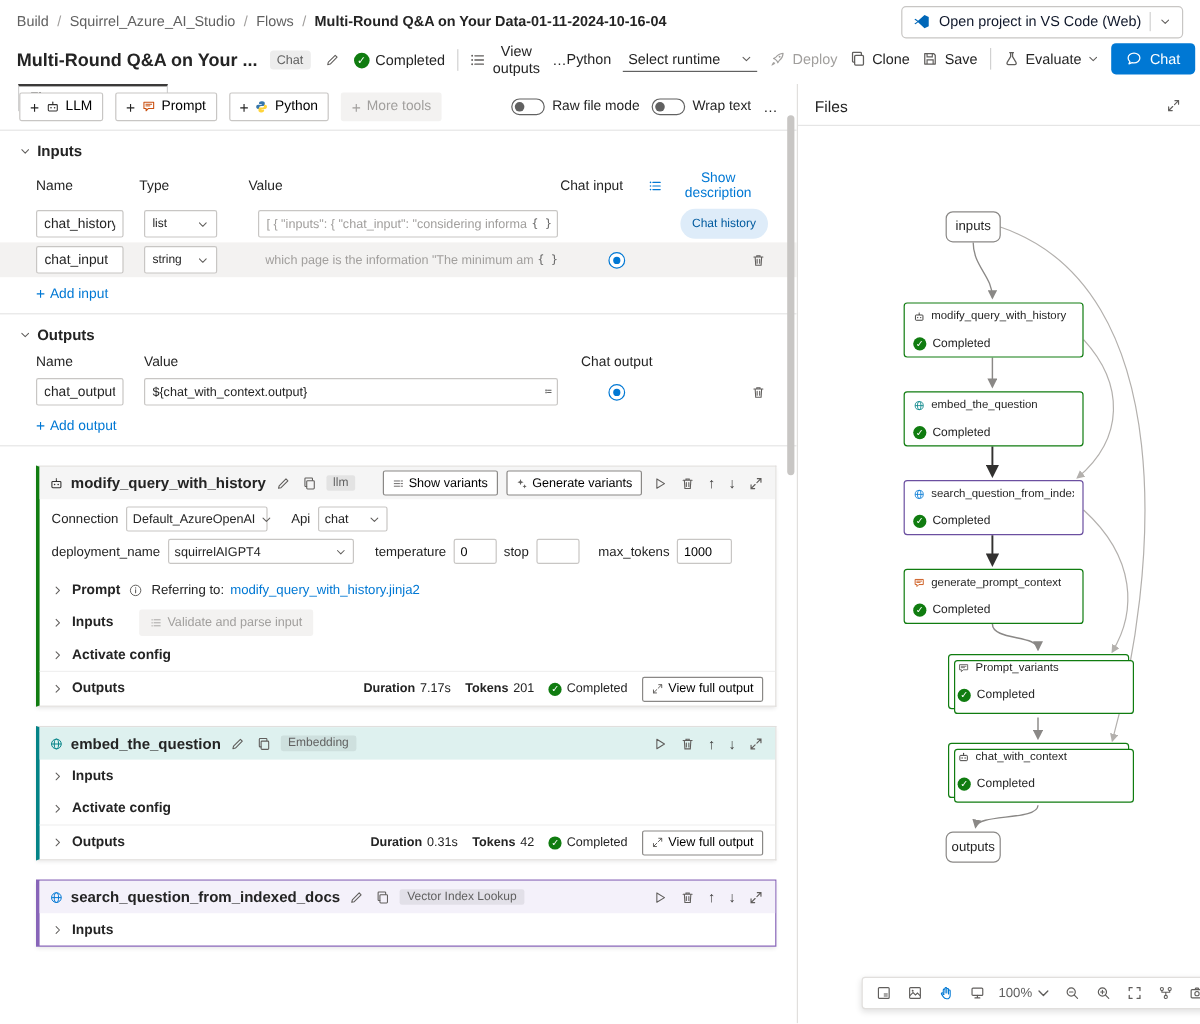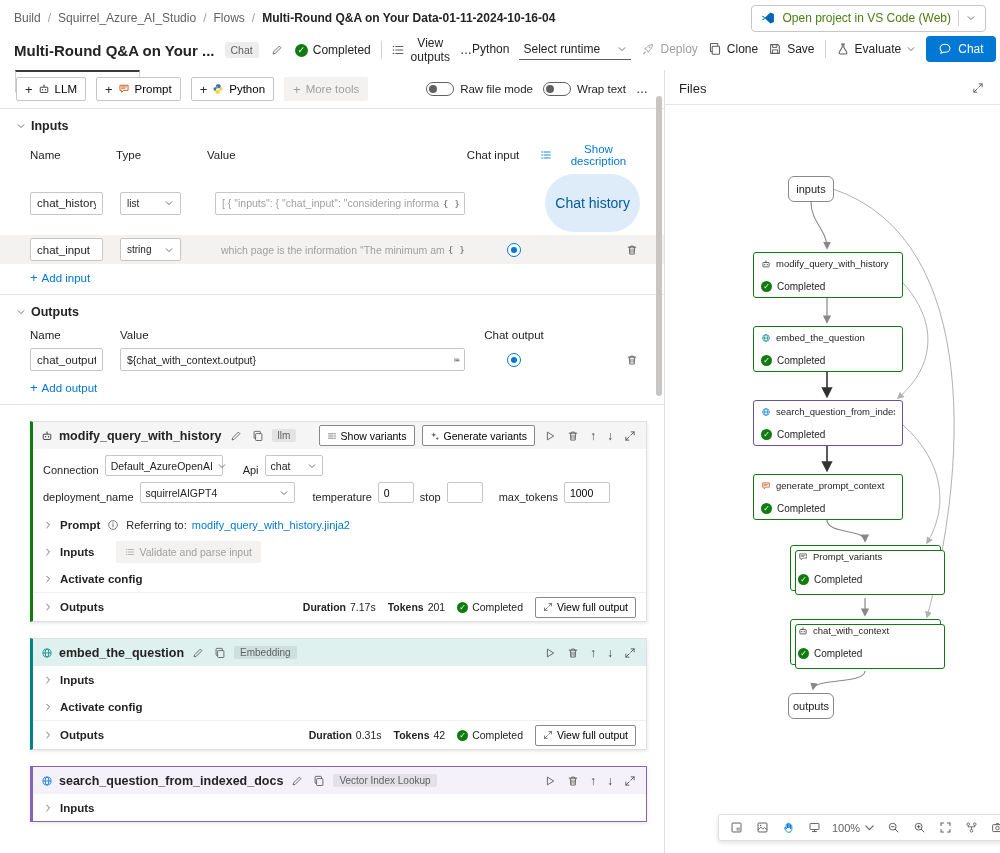--- a/index.html
+++ b/index.html
@@ -13,21 +13,21 @@
 .ic.blue{color:#0078d4}
 .ic.teal{color:#038387}
 .ic.orange{color:#ca5010}
 .ic.dark{color:#323130}
 
 .topbar{height:36px;display:flex;align-items:center;justify-content:space-between;padding:0 14px}
 .crumbs{display:flex;align-items:center;gap:7px;font-size:12px;color:#616161}
 .crumbs .sep::before{content:"/";color:#a19f9d}
 .crumbs .cur{color:#242424;font-weight:700}
 .crumb{cursor:pointer}
-.vsbtn{display:flex;align-items:center;gap:7px;height:27px;padding:0 9px;border:1px solid #c8c6c4;border-radius:4px;background:#fff;font-size:12px;color:#4d7c0f;cursor:pointer}
+.vsbtn{display:flex;align-items:center;gap:7px;height:27px;padding:0 9px;border:1px solid #c8c6c4;border-radius:4px;background:#fff;font-size:12px;color:#0f172a;cursor:pointer}
 .vsbtn .divv{width:1px;height:16px;background:#d1d1d1}
 
 .cmdbar{height:34px;display:flex;align-items:flex-start;justify-content:space-between;padding:0 14px}
 .cleft,.cright{display:flex;align-items:center;gap:10px}
 .ftitle{font-size:15px;font-weight:700;white-space:nowrap}
 .badge{background:#ededed;color:#616161;font-size:10.5px;padding:2px 6px;border-radius:3px}
 .chk{width:13px;height:13px;border-radius:50%;background:#107c10;color:#fff;font-size:9px;line-height:13px;text-align:center;display:inline-block;flex:none}
 .chk.s11{width:11px;height:11px;font-size:8px;line-height:11px}
 .stat{display:flex;align-items:center;gap:5px;font-size:12px}
 .vdiv{width:1px;height:18px;background:#d1d1d1}
@@ -58,40 +58,40 @@
 .showdesc{margin-left:auto;display:flex;gap:5px;align-items:center;color:#0078d4;font-size:11.5px;cursor:pointer;background:none;border:none}
 .frow{display:flex;align-items:center;padding:3px 24px 3px 30px;min-height:29px}
 .frow.sel{background:#f3f2f1}
 .tin{height:23px;border:1px solid #c8c6c4;border-radius:2px;background:#fff;font-size:11.5px;padding:0 6px;color:#242424}
 .in-name{width:73px;margin-right:17px}
 .selbox{height:23px;border:1px solid #c8c6c4;border-radius:2px;background:#fff;display:flex;align-items:center;justify-content:space-between;padding:0 6px;font-size:10px;width:61px;margin-right:34px;cursor:pointer}
 .valbox{height:23px;border:1px solid #c8c6c4;border-radius:2px;background:#fff;display:flex;align-items:center;width:250px;font-size:10.5px;color:#a19f9d;padding:0 4px 0 6px;gap:4px}
 .vtxt{flex:1;white-space:nowrap;overflow:hidden}
 .valplain{width:250px;font-size:10.5px;color:#a19f9d;display:flex;align-items:center;gap:4px;padding-left:6px}
 .braces{font-size:9.5px;color:#616161;border:none;background:none;cursor:pointer;font-family:"DejaVu Sans Mono",monospace;flex:none}
-.pill{background:#deecf9;color:#005a9e;font-size:14px;padding:21px 10px;border-radius:999px;white-space:nowrap;border:none;cursor:pointer}
+.pill{background:#deecf9;color:#005a9e;font-size:10px;padding:7px 10px;border-radius:999px;white-space:nowrap;border:none;cursor:pointer}
 .chatcol{width:98px;display:flex;justify-content:center}
 .radio{width:14px;height:14px;border:1px solid #0078d4;border-radius:50%;display:flex;align-items:center;justify-content:center;cursor:pointer;background:#fff;flex:none}
 .radio::after{content:"";width:6px;height:6px;border-radius:50%;background:#0078d4}
 .rowend{margin-left:auto;display:flex;align-items:center;gap:8px}
 .iconbtn{background:none;border:none;cursor:pointer;padding:2px;display:inline-flex;color:#616161;align-items:center}
 .iconbtn.red{color:#a4262c}
 .arrtxt{font-size:12px;color:#3b3a39;line-height:1}
 .addlink{display:flex;align-items:center;gap:4px;color:#0078d4;font-size:11.5px;padding:7px 0 10px 30px;cursor:pointer;background:none;border:none}
 .addlink .plus{font-size:13px;line-height:1}
 .hdiv{border-bottom:1px solid #e5e5e5}
 
 .node{width:617px;margin:16px 0 0 30px;border:1px solid #e1dfdd;border-left:3px solid var(--nc);box-shadow:0 1.6px 3.6px rgba(0,0,0,.1);background:#fff}
 .node.selp{border-color:#8764b8;border-left-color:#8764b8}
 .nhead{height:27px;display:flex;align-items:center;gap:6px;padding:0 8px;background:var(--nh)}
 .ntitle{font-size:12.5px;font-weight:700;white-space:nowrap}
 .nbadge{background:rgba(0,0,0,.07);color:#616161;font-size:10px;padding:1px 6px;border-radius:2px;white-space:nowrap}
 .nhr{margin-left:auto;display:flex;align-items:center;gap:7px}
 .vbtn{display:inline-flex;align-items:center;gap:4px;height:21px;padding:0 7px;border:1px solid #8a8886;border-radius:2px;background:#fff;font-size:10.5px;cursor:pointer;white-space:nowrap}
-.nbody-row{display:flex;align-items:flex-end;gap:6px;padding:6px 10px 0;font-size:11px}
+.nbody-row{display:flex;align-items:center;gap:6px;padding:6px 10px 0;font-size:11px}
 .nsel{height:21px;border:1px solid #c8c6c4;border-radius:2px;display:flex;align-items:center;justify-content:space-between;gap:4px;padding:0 5px;font-size:10.5px;background:#fff;cursor:pointer}
 .nin{height:21px;border:1px solid #c8c6c4;border-radius:2px;font-size:10.5px;padding:0 5px;background:#fff}
 .nsec{display:flex;align-items:center;gap:7px;padding:0 10px;height:27px;font-size:11.5px;font-weight:700}
 .chev-r{transform:rotate(-90deg)}
 .refer{font-weight:400;display:flex;align-items:center;gap:5px;font-size:11px}
 .link{color:#0078d4;cursor:pointer}
 .gbtn{display:inline-flex;align-items:center;gap:5px;height:22px;padding:0 9px;background:#f3f2f1;border:none;border-radius:2px;color:#a19f9d;font-size:10.5px;margin-left:14px;cursor:default}
 .nsec.foot{border-top:1px solid #f0f0f0;height:29px}
 .metrics{margin-left:auto;display:flex;align-items:center;gap:12px;font-size:10.5px;font-weight:400}
 .mgrp{display:flex;align-items:center;gap:4px}

